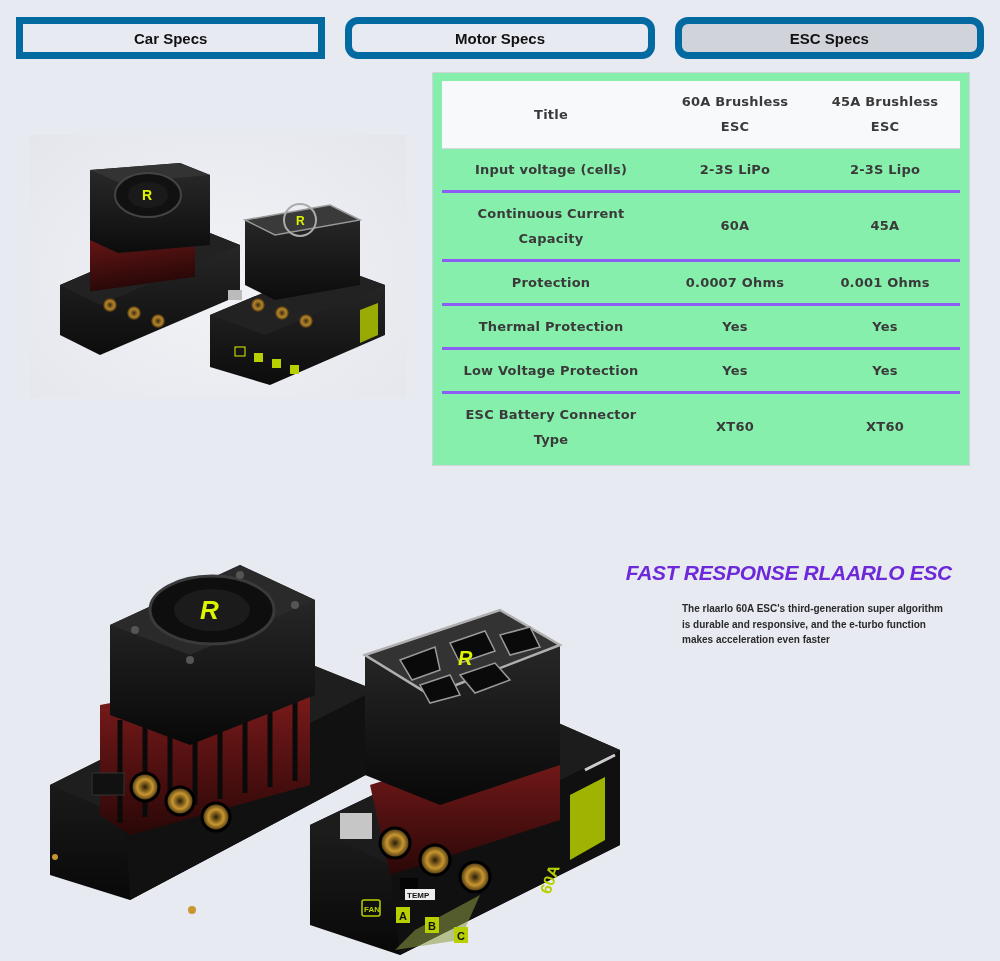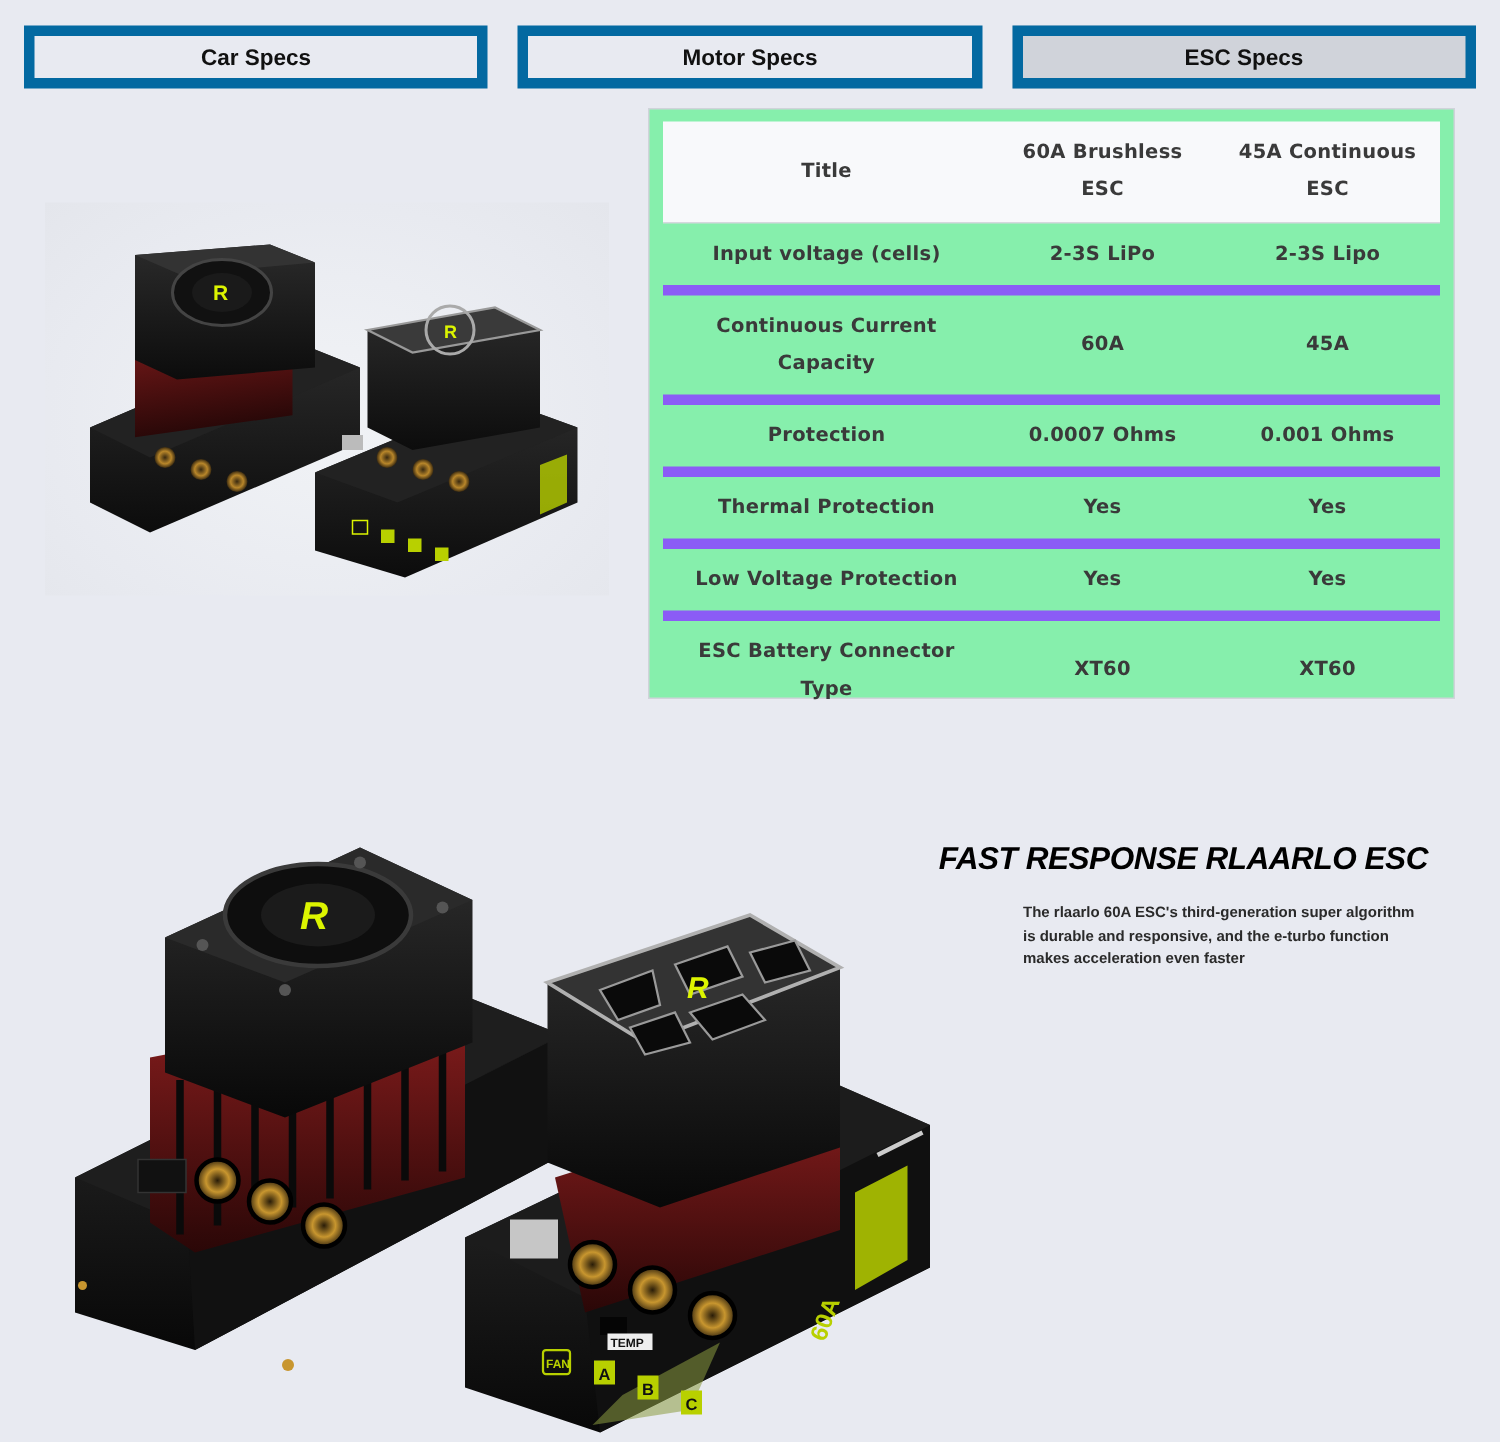--- a/index.html
+++ b/index.html
@@ -17,21 +17,21 @@
     display: flex;
   }
   .tab {
     flex: 1;
     border: 7px solid #0369a1;
     background: #e8eaf1;
     display: flex; align-items: center; justify-content: center;
     font-size: 15px; font-weight: bold; color: #111;
     cursor: pointer;
   }
-  .tab + .tab { margin-left: 20px; }
+  .tab + .tab { margin-left: 20px; border-radius: 13px; }
   .tab.active { background: #d0d3da; }
 
   
   .product-top {
     position: absolute; left: 30px; top: 135px; width: 376px; height: 262px;
     background: radial-gradient(ellipse at 50% 55%, #f1f3f6 0%, #e8eaf0 70%, #e4e6ec 100%);
   }
 
   
   .spec-box {
@@ -41,38 +41,38 @@
     padding: 8px 9px;
   }
   table.spec {
     width: 100%; border-collapse: collapse;
     font-family: "DejaVu Sans", sans-serif;
     font-size: 13px; font-weight: bold; color: #3a3a3a;
     letter-spacing: 0.2px;
   }
   table.spec th, table.spec td {
     text-align: center; vertical-align: middle;
-    border-bottom: 7px solid #8b5cf6;
+    border-bottom: 3px solid #8b5cf6;
     line-height: 25px;
     padding: 8px 6px;
   }
   table.spec thead th {
     background: #f8f9fb; color: #3a3a3a; height: 67px;
     border-bottom: 1px solid #d6d8de;
   }
   table.spec tr:last-child td { border-bottom: none; }
   table.spec col.c1 { width: 218px; }
   table.spec col.c2 { width: 150px; }
   table.spec col.c3 { width: 150px; }
 
   
   .headline {
     position: absolute; right: 48px; top: 561px;
     font-size: 21px; font-weight: bold; font-style: italic;
-    color: #000000; letter-spacing: -0.3px;
+    color: #6d28d9; letter-spacing: -0.3px;
   }
   .desc {
     position: absolute; right: 48px; top: 601px; width: 270px;
     font-size: 10px; line-height: 15.5px; color: #2a2a2a; text-align: left;
     font-weight: bold;
   }
 
   
   .product-bottom {
     position: absolute; left: 40px; top: 555px; width: 610px; height: 406px;
@@ -140,21 +140,21 @@
   <table class="spec">
     <colgroup>
         <col class="c1">
         <col class="c2">
         <col class="c3">
       </colgroup>
     <thead>
       <tr>
         <th>Title</th>
         <th>60A Brushless ESC</th>
-        <th>45A Continuous ESC</th>
+        <th>45A Brushless ESC</th>
       </tr>
     </thead>
     <tbody>
       <tr style="height:43px">
         <td>Input voltage (cells)</td>
         <td>2-3S LiPo</td>
         <td>2-3S Lipo</td>
       </tr>
       <tr style="height:68px">
         <td>Continuous Current Capacity</td>

